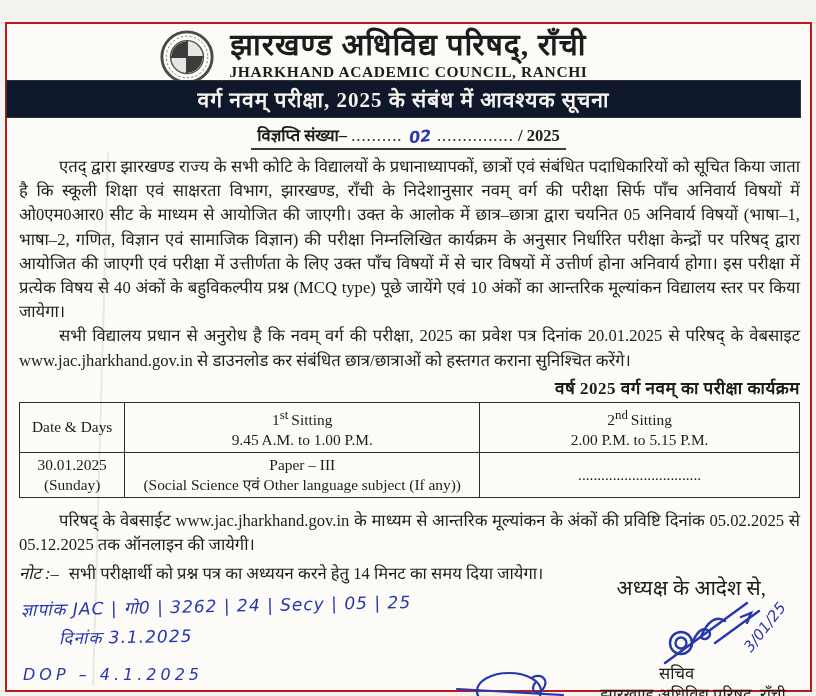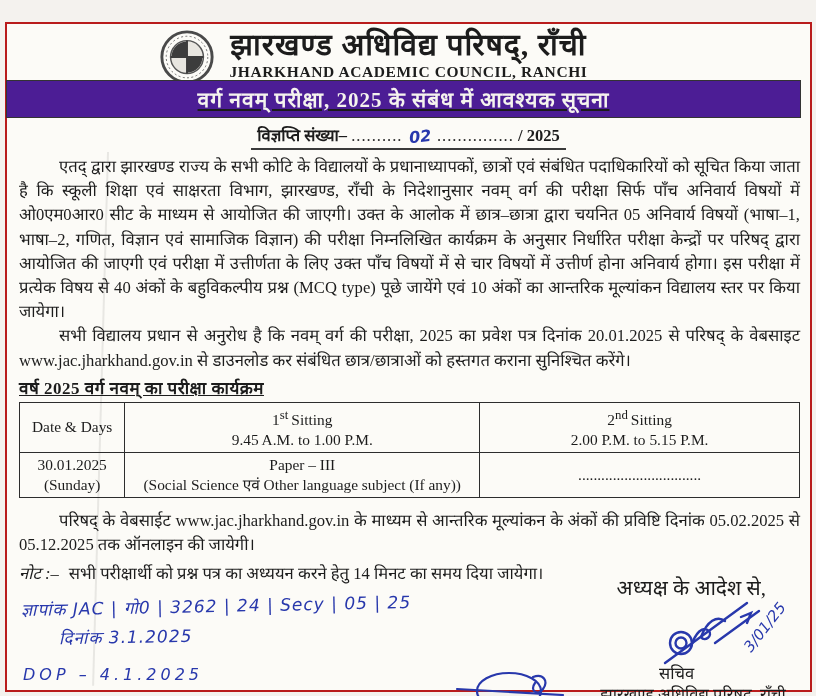--- a/index.html
+++ b/index.html
@@ -7,35 +7,35 @@
          font-family:"Liberation Serif","DejaVu Serif",serif;color:#1c1c1c;}
   .page{position:absolute;top:3px;left:5px;right:4px;bottom:4px;background:#fcfbf7;
         border:2px solid #b91c1c;margin-top:19px;}
   .crease{position:absolute;top:128px;bottom:4px;left:100px;width:2px;
           background:rgba(60,60,60,0.10);transform:rotate(1.6deg);transform-origin:top;}
   
   .hdr{position:absolute;top:4px;left:0;right:0;text-align:center;}
   .seal{position:absolute;left:150px;top:5px;width:60px;height:58px;}
   .org-hi{font-size:30px;font-weight:bold;margin:0;line-height:34px;letter-spacing:1px;}
   .org-en{font-size:15.5px;font-weight:bold;margin:1px 0 0 0;letter-spacing:0.6px;}
-  .banner{position:absolute;top:57px;left:0;right:10px;height:36px;background:#4c1d95;
-          display:flex;align-items:center;justify-content:center;box-shadow:0 0 0 1px #333;text-decoration:underline;}
+  .banner{position:absolute;top:57px;left:0;right:10px;height:36px;background:#0f172a;
+          display:flex;align-items:center;justify-content:center;box-shadow:0 0 0 1px #333;}
   .banner span{color:#f5f3ee;font-size:21px;font-weight:bold;letter-spacing:1px;}
   .notice-row{position:absolute;top:99px;left:0;right:0;text-align:center;}
   .notice-inner{display:inline-block;border-bottom:2px solid #3a3a3a;padding:0 6px 2px 6px;
                 font-size:16.5px;font-weight:bold;}
   .dots{letter-spacing:1px;color:#2b2b2b;font-weight:normal;}
   .hand{color:#2838ac;font-family:"DejaVu Sans",sans-serif;font-style:italic;}
   .notice-val{display:inline-block;transform:translateY(1px) rotate(-6deg);
               font-size:16px;font-weight:bold;margin:0 2px;}
   
   .main{position:absolute;top:131px;left:12px;right:10px;}
   .para{margin:0;font-size:16.6px;line-height:24.2px;text-align:justify;text-indent:40px;}
-  .sched-title{margin-top:3px;text-align:left;font-size:17px;font-weight:bold;
-               text-decoration:underline;letter-spacing:0.5px;}
+  .sched-title{margin-top:3px;text-align:right;font-size:17px;font-weight:bold;
+               letter-spacing:0.5px;}
   table.sched{width:100%;border-collapse:collapse;margin-top:3px;table-layout:fixed;}
   table.sched th,table.sched td{border:1.7px solid #2d2d2d;text-align:center;
         font-size:15.4px;font-weight:normal;padding:2px 2px;line-height:20px;vertical-align:middle;}
   col.c1{width:13.5%;} col.c2{width:45.5%;} col.c3{width:41%;}
   .sit-word{margin-left:3px;}
   .note-line{margin:5px 0 0 0;font-size:16.6px;line-height:24px;}
   .note-label{margin-right:10px;font-style:italic;}
   .p3{margin-top:11px;}
   
   .by-order{position:absolute;top:549px;right:44px;font-size:21px;}

